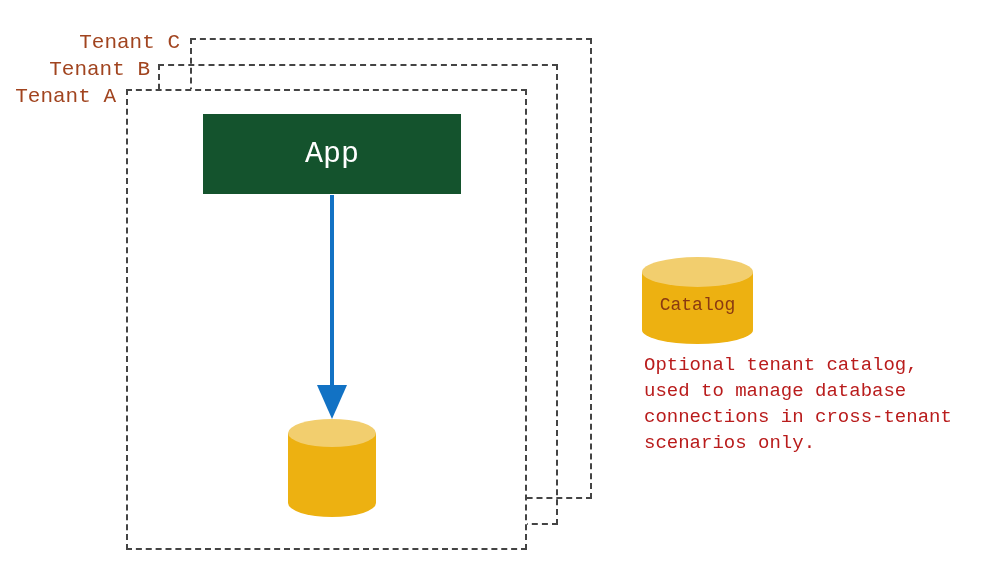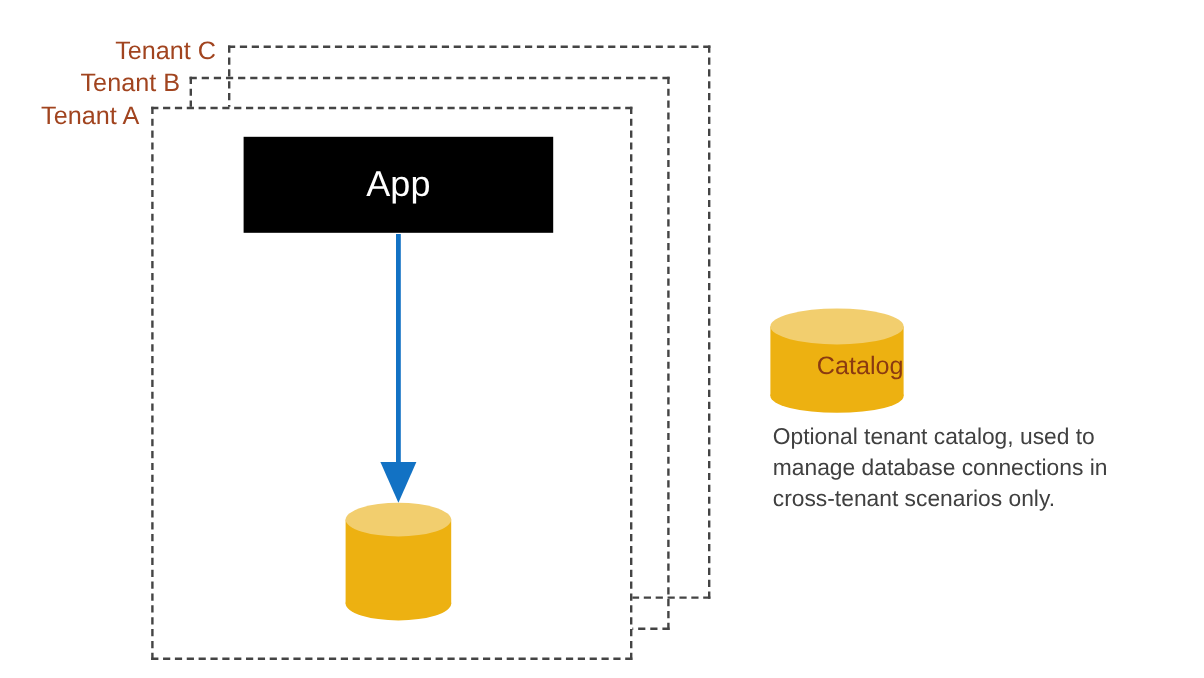--- a/index.html
+++ b/index.html
@@ -9,20 +9,21 @@
   }
   body {
     font-family: "Liberation Sans", sans-serif;
   }
   #canvas {
     position: relative;
     width: 1000px;
     height: 565px;
     background: #ffffff;
     overflow: hidden;
+    font-family: Liberation Mono, monospace;
   }
 
   
   .tenant-box {
     position: absolute;
     border: 2px dashed #444444;
     background: transparent;
     box-sizing: border-box;
   }
   #tenant-c-box { left: 190px; top: 38px;  width: 402px; height: 461px; }
@@ -43,21 +44,21 @@
   #tenant-b-label { left: 0px;  top: 59px; width: 150px; }
   #tenant-a-label { left: 0px;  top: 86px; width: 116px; }
 
   
   #app-box {
     position: absolute;
     left: 203px;
     top: 114px;
     width: 258px;
     height: 80px;
-    background: #000000;
+    background: #14532d;
     display: flex;
     align-items: center;
     justify-content: center;
   }
   #app-label {
     color: #ffffff;
     font-size: 30px;
     line-height: 30px;
   }
 
@@ -91,23 +92,23 @@
     position: absolute;
     left: 0;
     right: 0;
     background: #EDB111;
     border-radius: 50%;
   }
   .cyl-label {
     position: absolute;
     left: 0;
     right: 0;
-    text-align: right;
+    text-align: center;
     color: #8A3A11;
-    font-size: 21px;
+    font-size: 18px;
     line-height: 23px;
   }
 
   
   #tenant-db-cylinder { left: 288px; top: 419px; width: 88px; height: 98px; }
   #tenant-db-cylinder .cyl-body        { top: 14px; height: 70px; }
   #tenant-db-cylinder .cyl-bottom-shade{ top: 70px; height: 28px; }
   #tenant-db-cylinder .cyl-top         { top: 0px;  height: 28px; }
   #tenant-db-cylinder .cyl-label       { top: 35px; }
 
@@ -117,21 +118,21 @@
   #catalog-cylinder .cyl-bottom-shade{ top: 59px; height: 28px; }
   #catalog-cylinder .cyl-top         { top: 0px;  height: 30px; }
   #catalog-cylinder .cyl-label       { top: 37px; }
 
   
   #catalog-note {
     position: absolute;
     left: 644px;
     top: 352px;
     width: 330px;
-    color: #404040;
+    color: #b91c1c;
     font-size: 19px;
     line-height: 26px;
   }
 </style>
 </head>
 <body>
 
 <div id="canvas">
 
   <div id="tenant-c-box" class="tenant-box"></div>

